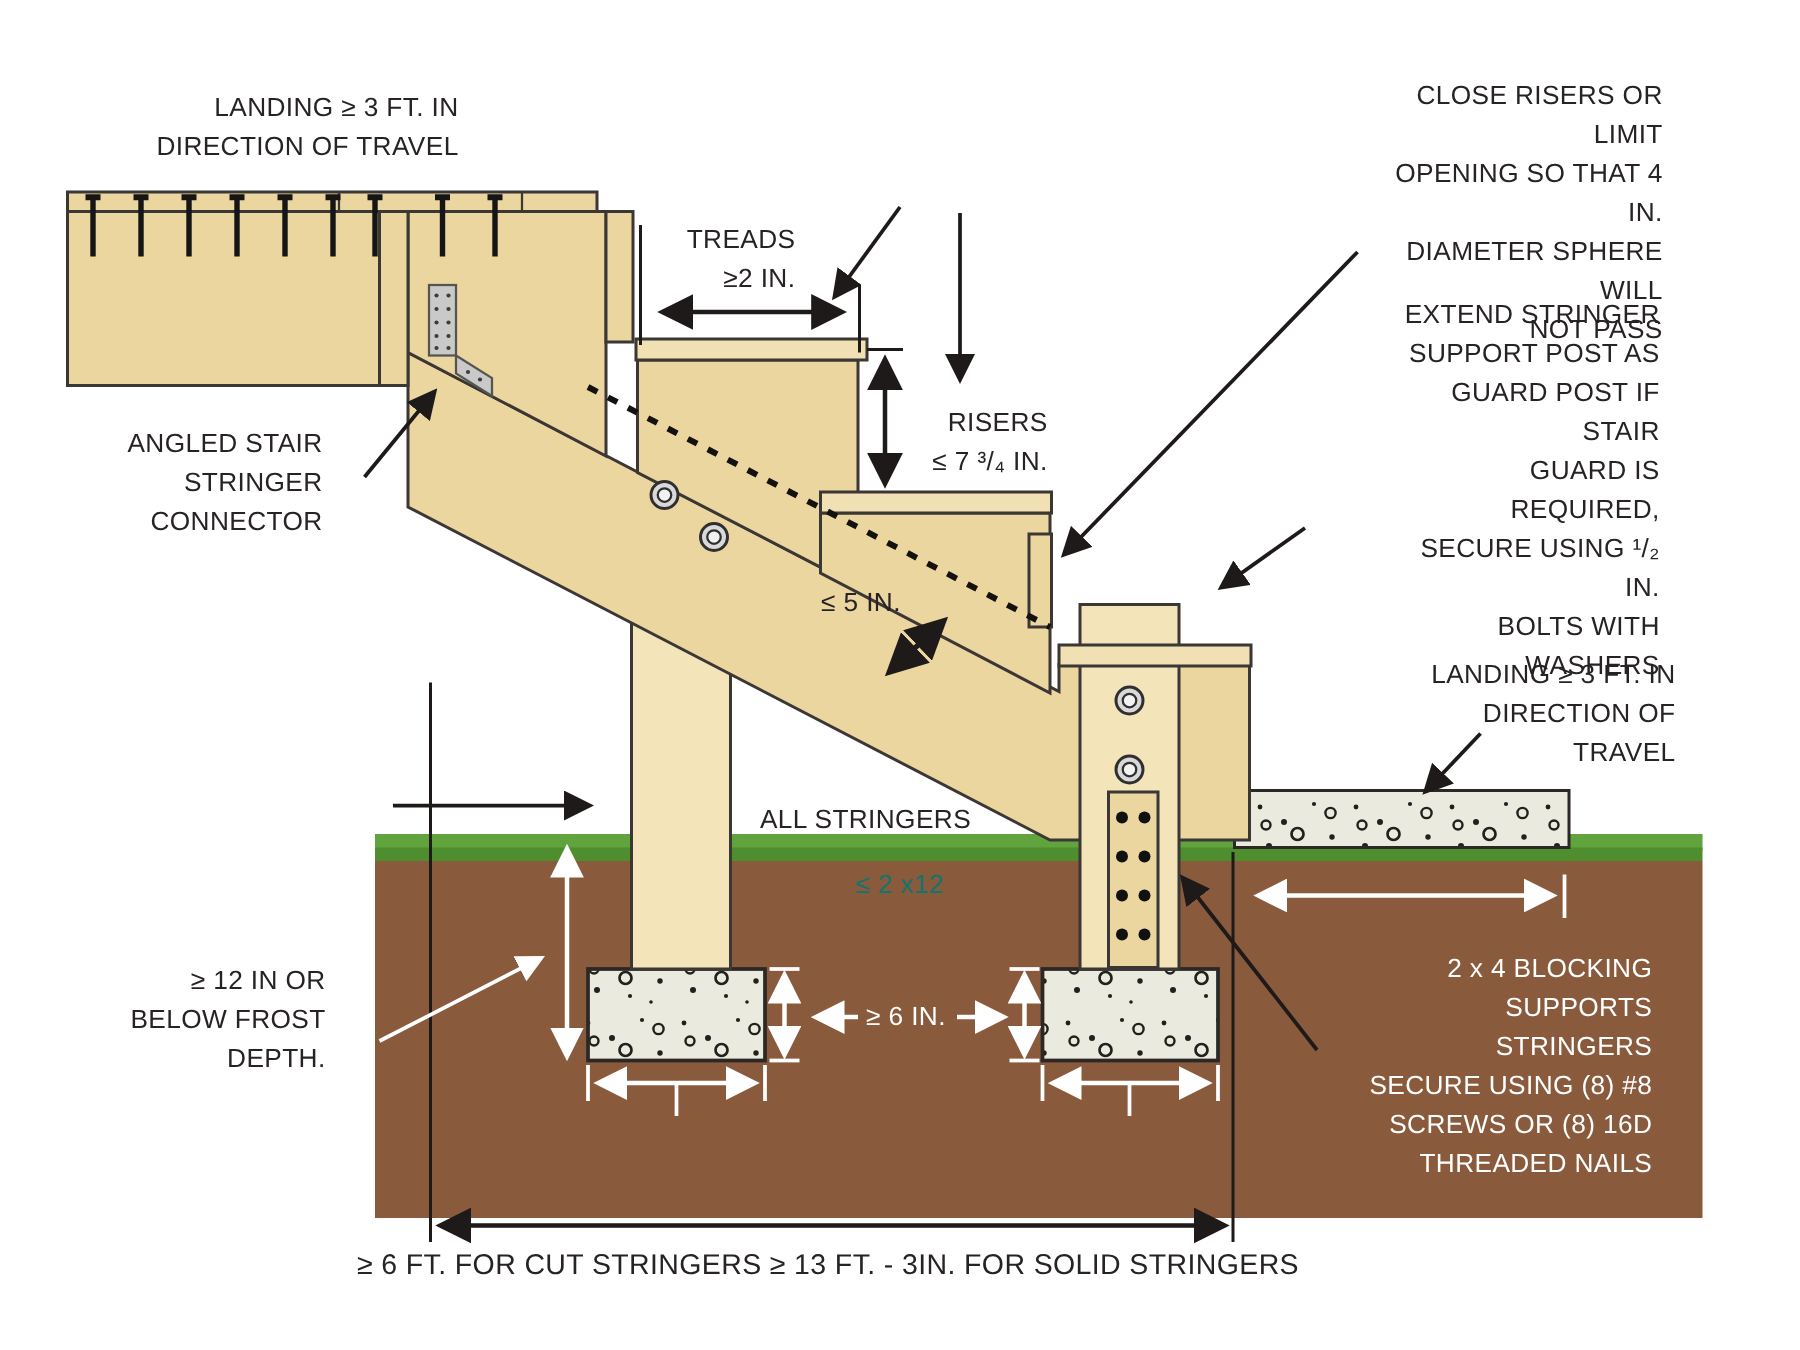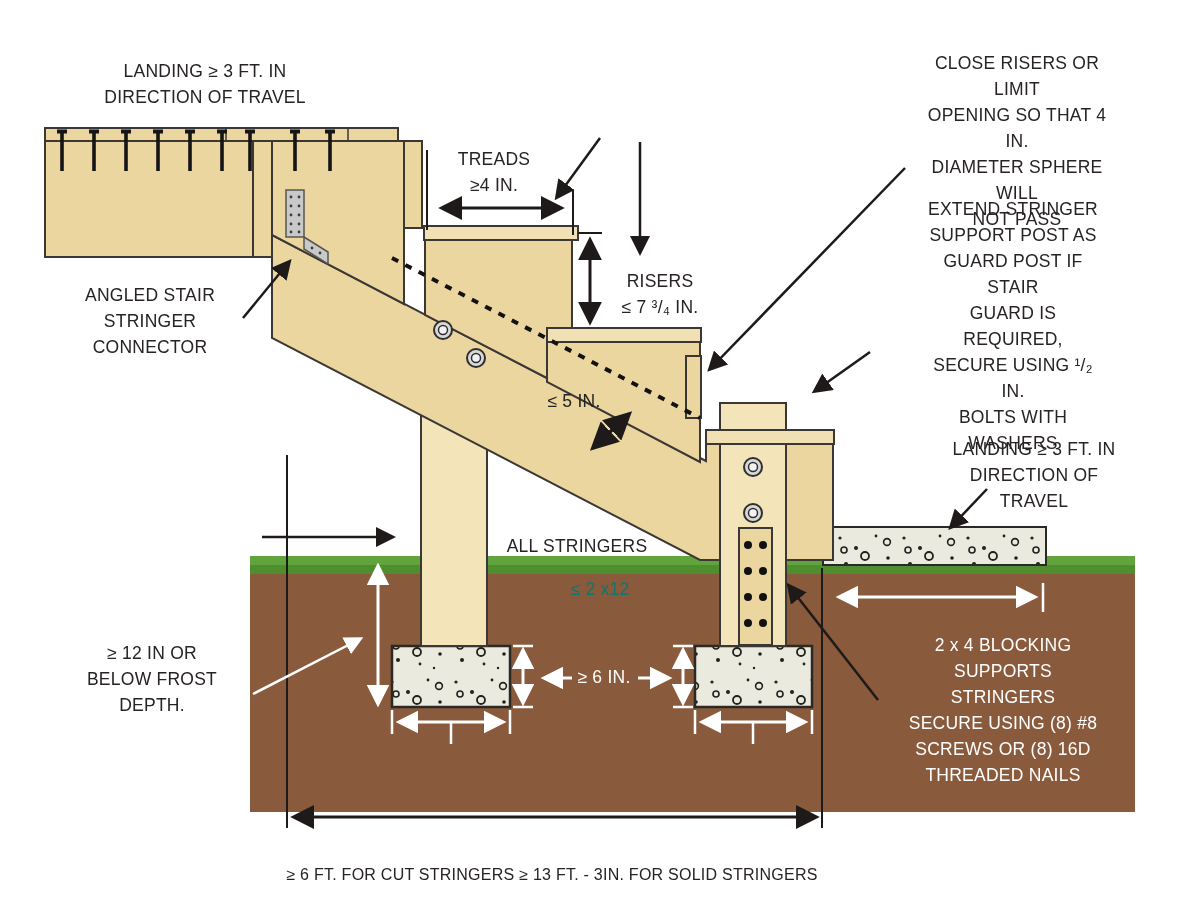--- a/index.html
+++ b/index.html
@@ -1,24 +1,24 @@
 <!DOCTYPE html>
 <html><head>
 <meta charset="utf-8">
 <style>
   html,body{margin:0;padding:0;background:#ffffff;}
   #stage{position:relative;width:1200px;height:900px;background:#ffffff;overflow:hidden;
          font-family:"Liberation Sans","DejaVu Sans",sans-serif;}
   #art{position:absolute;left:0;top:0;}
   .lbl{position:absolute;font-size:17.5px;line-height:26px;color:#272324;
-       text-align:center;white-space:pre-line;transform:translateX(-50%);
+       text-align:right;white-space:pre-line;transform:translateX(-50%);
        letter-spacing:.25px;}
   .lbl.white{color:#ffffff;}
   .lbl.soilDark{color:#0f766e;}
-  .lbl.big{font-size:16px;margin-top:31px;}
+  .lbl.big{font-size:19px;}
 </style>
 </head>
 <body>
 
 <div id="stage">
 
 <svg id="art" width="1200" height="900" viewBox="0 0 1200 900">
   <defs>
     <marker id="ab" viewBox="0 0 10 10" refX="8" refY="5" markerWidth="8" markerHeight="8" orient="auto-start-reverse">
           <path d="M0,0 L10,5 L0,10 z" fill="#1d1a19"></path>
@@ -217,21 +217,21 @@
   </g>
 </svg>
 
 <div class="lbl" style="left:205px;top:58px;">LANDING ≥ 3 FT. IN
 DIRECTION OF TRAVEL</div>
 <div class="lbl" style="left:1017px;top:50px;">CLOSE RISERS OR LIMIT
 OPENING SO THAT 4 IN.
 DIAMETER SPHERE WILL
 NOT PASS</div>
 <div class="lbl" style="left:494px;top:146px;">TREADS
-≥4 IN.</div>
+≥2 IN.</div>
 <div class="lbl" style="left:660px;top:268px;">RISERS
 ≤ 7 ³/₄ IN.</div>
 <div class="lbl" style="left:150px;top:282px;">ANGLED STAIR
 STRINGER
 CONNECTOR</div>
 <div class="lbl" style="left:1013px;top:196px;">EXTEND STRINGER
 SUPPORT POST AS
 GUARD POST IF STAIR
 GUARD IS REQUIRED,
 SECURE USING ¹/₂ IN.

